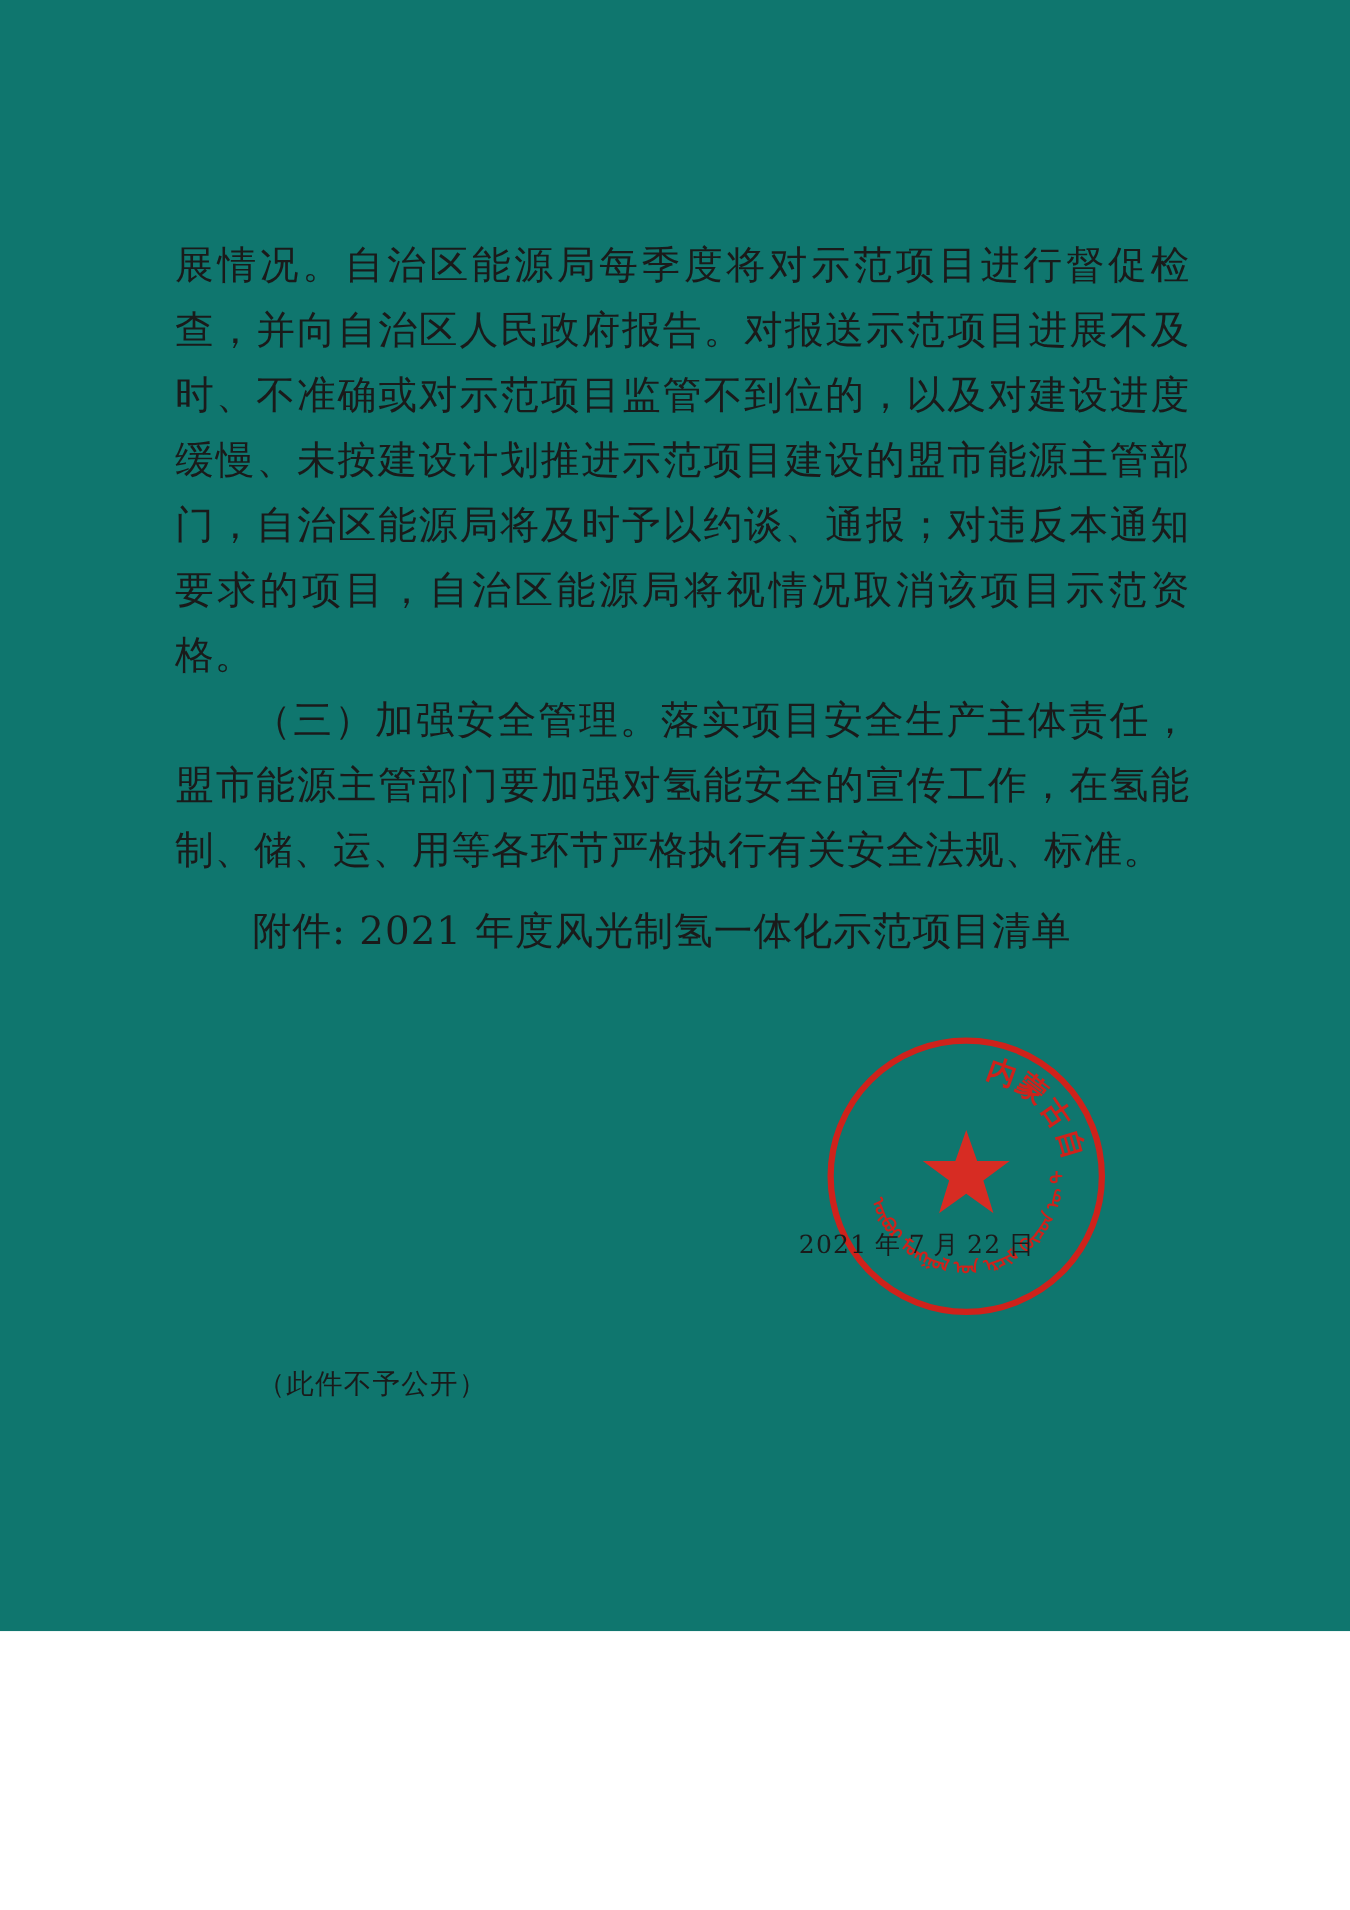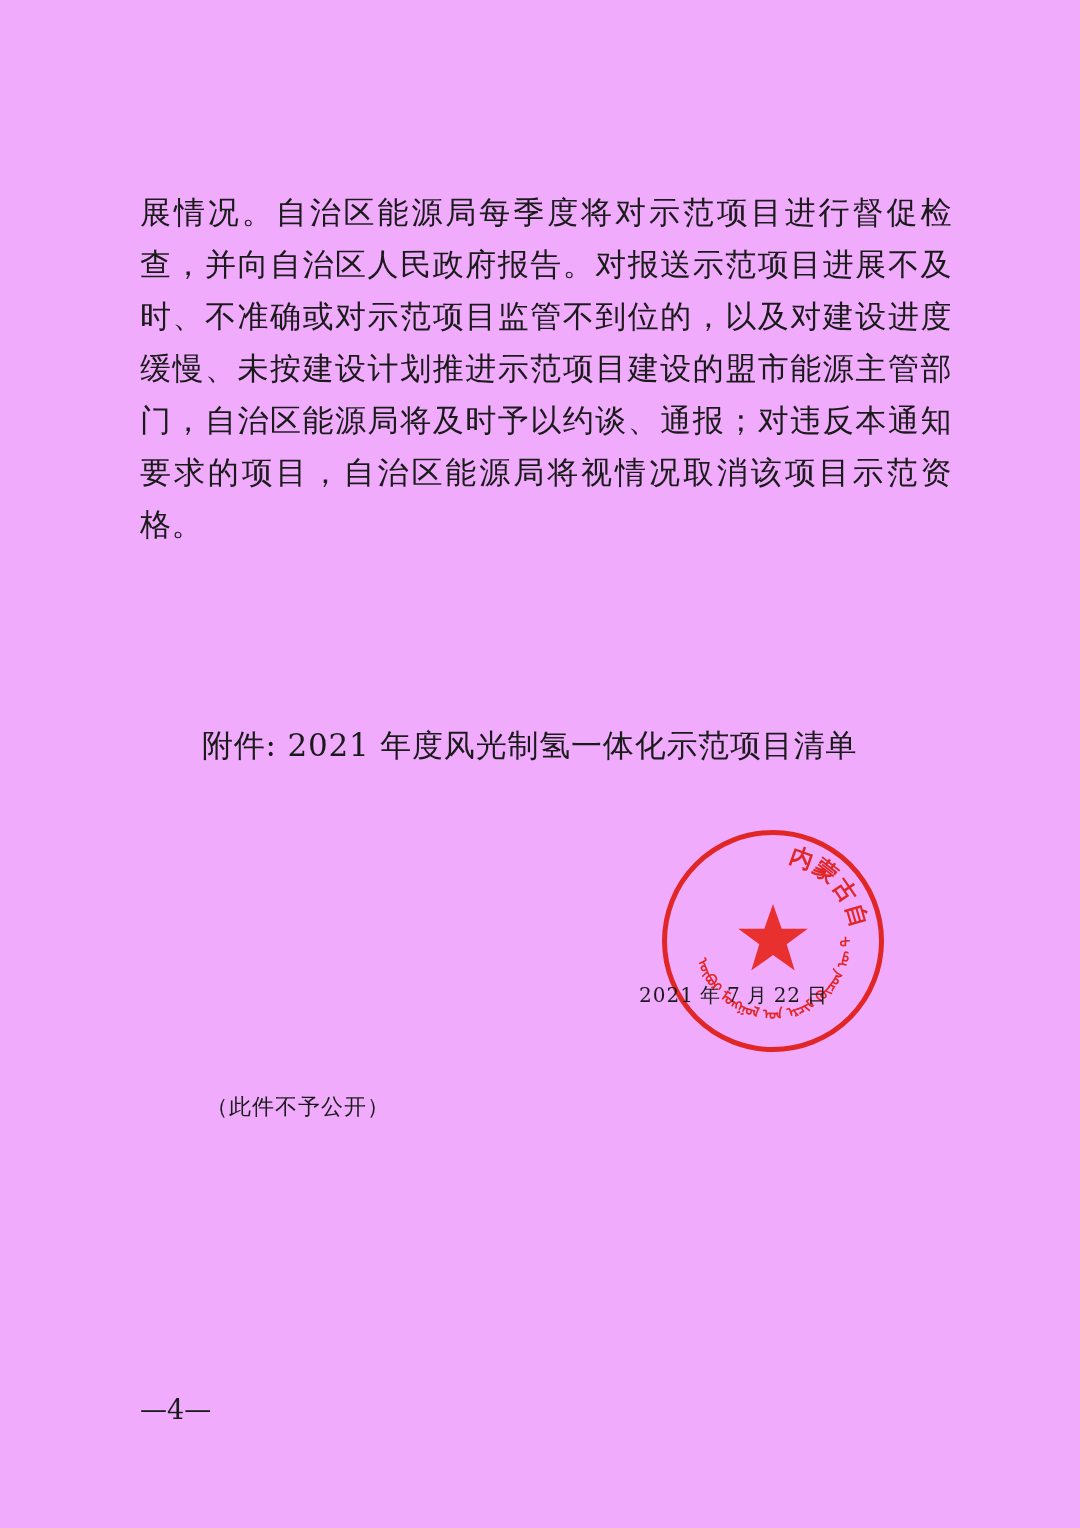--- a/index.html
+++ b/index.html
@@ -7,22 +7,22 @@
     margin: 0;
     padding: 0;
     background: #ffffff;
   }
   body {
     font-family: "DejaVu Serif", "Liberation Serif", serif;
   }
   .page {
     position: relative;
     width: 1080px;
-    height: 1528px;
-    background: #f0abfc;
+    height: 1305px;
+    background: #0f766e;
     overflow: hidden;
     text-decoration: underline;
   }
 
   
   .body-block {
     position: absolute;
     left: 140px;
     top: 186px;
     width: 812px;
@@ -147,20 +147,21 @@
     font-family: "DejaVu Serif", "Liberation Serif", serif;
   }
 </style>
 </head>
 <body>
 
 <div class="page">
 
   <div class="body-block">
     <p class="para">展情况。自治区能源局每季度将对示范项目进行督促检查，并向自治区人民政府报告。对报送示范项目进展不及时、不准确或对示范项目监管不到位的，以及对建设进度缓慢、未按建设计划推进示范项目建设的盟市能源主管部门，自治区能源局将及时予以约谈、通报；对违反本通知要求的项目，自治区能源局将视情况取消该项目示范资格。</p>
+    <p class="para indent">（三）加强安全管理。落实项目安全生产主体责任，盟市能源主管部门要加强对氢能安全的宣传工作，在氢能制、储、运、用等各环节严格执行有关安全法规、标准。</p>
   </div>
 
   <div class="attachment-line">附件: 2021 年度风光制氢一体化示范项目清单</div>
 
   <div class="sign-area">
 
     <div class="seal">
       <div class="seal-inner">
 
         <div class="seal-ring">

